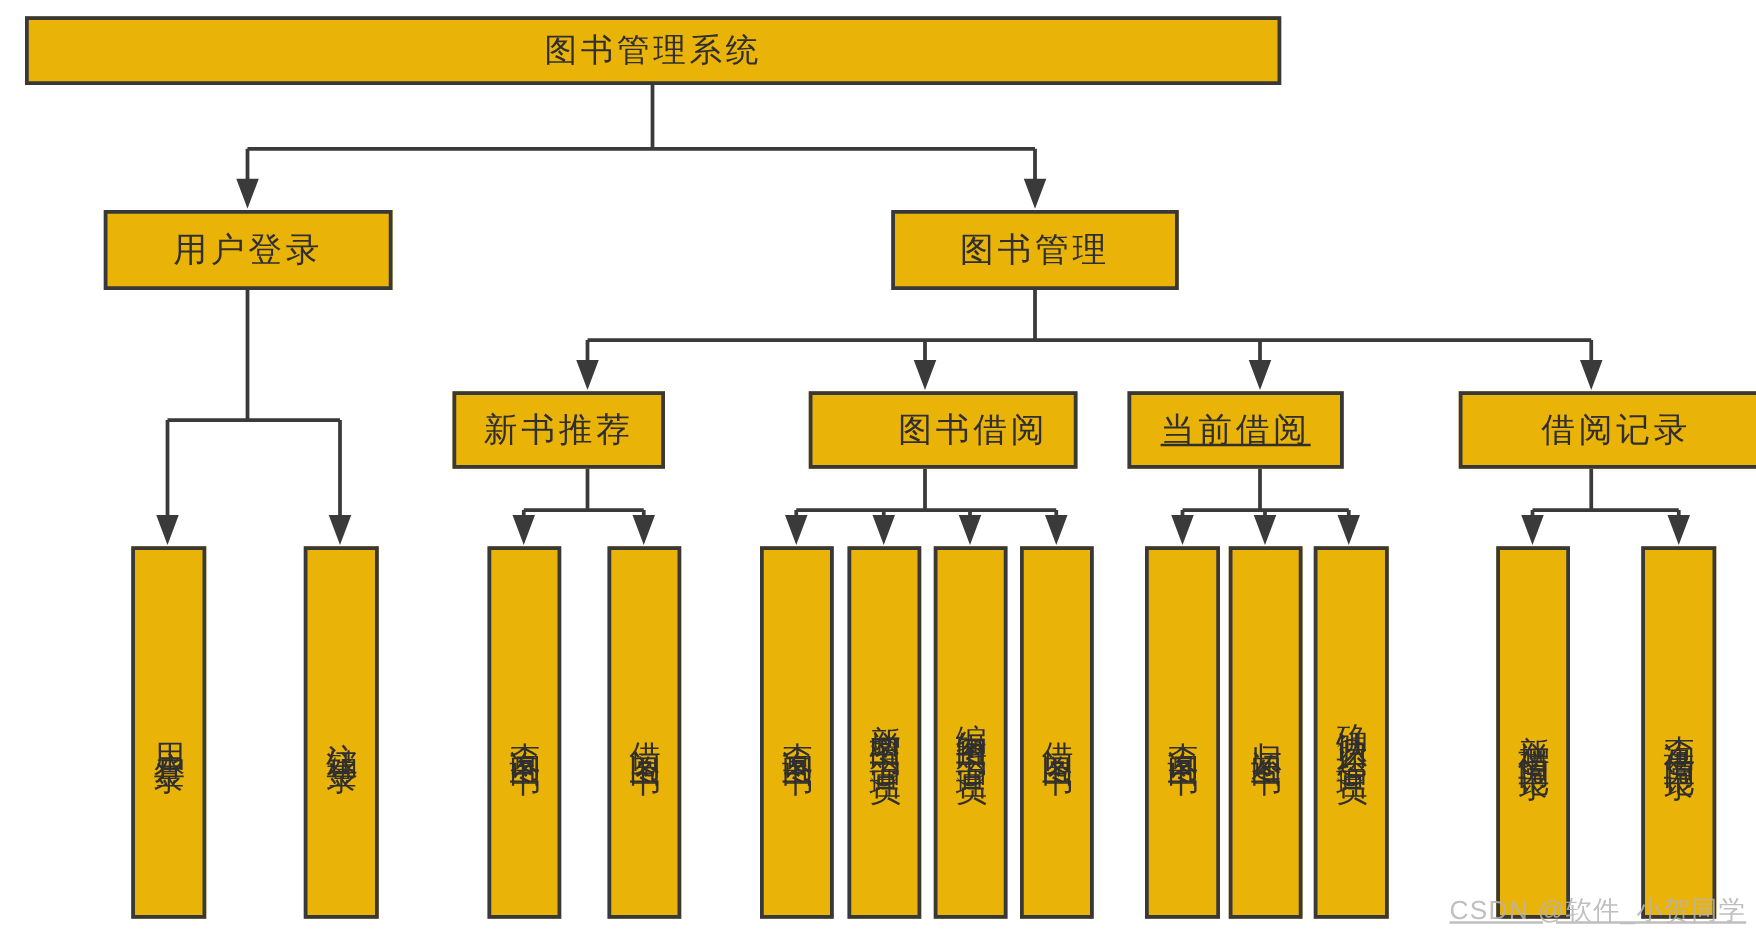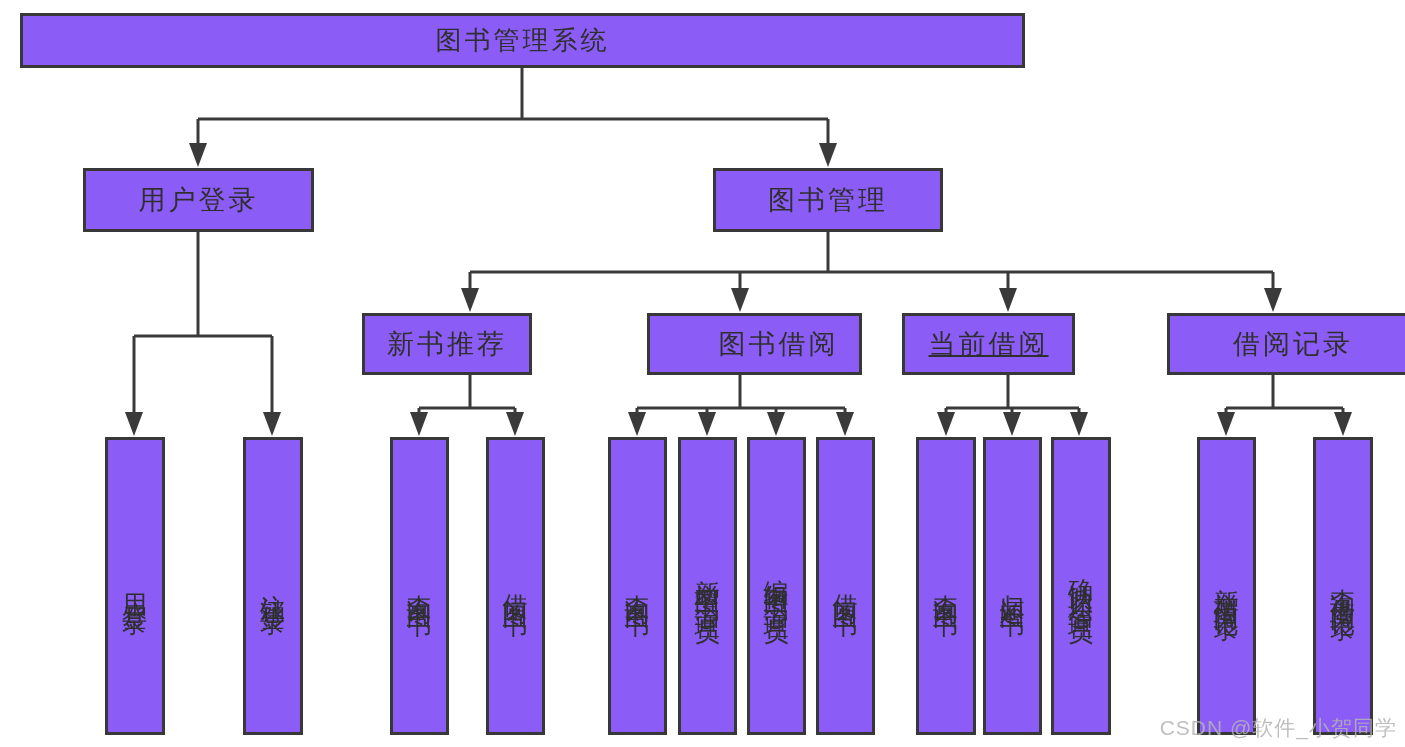--- a/index.html
+++ b/index.html
@@ -13,21 +13,21 @@
   }
   .wires {
     position: absolute;
     left: 0; top: 0;
     width: 1405px; height: 747px;
     pointer-events: none;
   }
   .box {
     position: absolute;
     box-sizing: border-box;
-    background: #8b5cf6;
+    background: #eab308;
     border: 3px solid #383838;
     color: #2f2f2f;
     display: flex;
     align-items: center;
     justify-content: center;
     text-align: center;
     line-height: 1.2;
   }
   .box.h {
     font-size: 27px;
@@ -42,20 +42,21 @@
   .watermark {
     position: absolute;
     right: 8px;
     bottom: 5px;
     font-size: 21px;
     color: #b4b4b4;
     opacity: 0.85;
     letter-spacing: 1px;
     z-index: 5;
     white-space: nowrap;
+    text-decoration: underline;
   }
 </style>
 </head>
 <body>
 
 <div class="stage">
 
   <svg class="wires" viewBox="0 0 1405 747" xmlns="http://www.w3.org/2000/svg">
     <path d="M522 68 V119 M198 119 H828 M198 119 V145 M828 119 V145
          M198 232 V336 M134 336 H272 M134 336 V414 M272 336 V414

